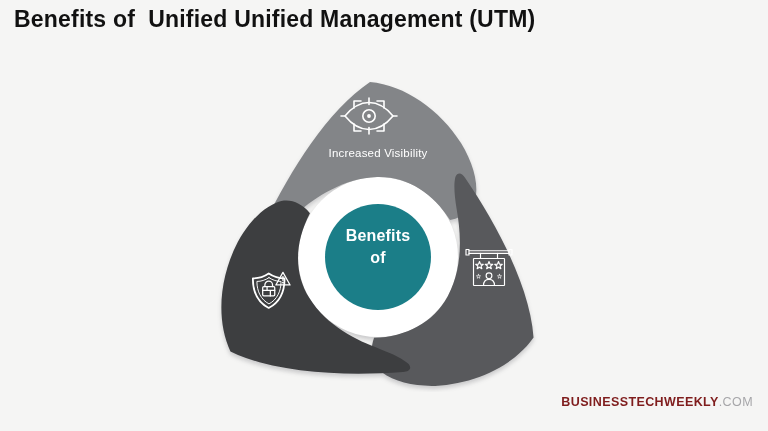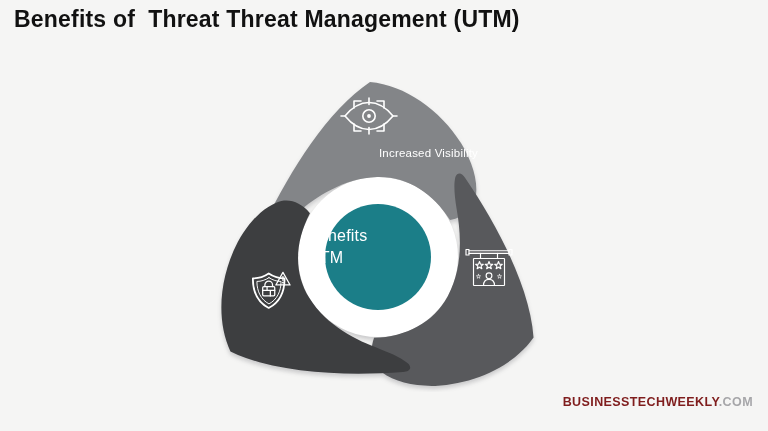--- a/index.html
+++ b/index.html
@@ -20,41 +20,41 @@
   .icon{position:absolute}
   .icon .ln{stroke:#fff;fill:none;stroke-width:1.6;stroke-linecap:round;stroke-linejoin:round}
   .icon .thin{stroke-width:1.15}
   .icon .fillw{fill:#fff;stroke:none}
   .icon.eye{left:182px;top:31px;width:58px;height:46px}
   .icon.shield{left:88px;top:206px;width:52px;height:46px}
   .icon.banner{left:306px;top:182px;width:50px;height:52px}
 
   .seg-label{
     position:absolute;color:#fff;font-size:11.5px;letter-spacing:.2px;
-    text-align:right;line-height:17px;
+    text-align:center;line-height:17px;
   }
   .label-top{left:120px;top:83px;width:200px}
   .label-bl{left:36px;top:255px;width:160px}
   .label-br{left:280px;top:234px;width:100px}
 
   .center-text{
-    position:absolute;left:150px;top:163px;width:140px;
-    color:#fff;font-weight:400;font-size:16px;line-height:22px;letter-spacing:.2px;
+    position:absolute;left:150px;top:163px;width:140px;text-align:center;
+    color:#fff;font-weight:700;font-size:16px;line-height:22px;letter-spacing:.2px;
   }
 
   .brand{position:absolute;top:395px;right:15px;font-size:12.5px;letter-spacing:.4px;white-space:nowrap}
   .brand-name{font-weight:700;color:#7f1d1d}
-  .brand-domain{font-weight:700;color:#a6a6a9}
+  .brand-domain{font-weight:400;color:#a6a6a9}
 </style>
 </head>
 <body>
 
 <div class="slide">
 
-  <h1 class="title">Benefits of  Threat Threat Management (UTM)</h1>
+  <h1 class="title">Benefits of  Unified Unified Management (UTM)</h1>
 
   <div class="diagram">
 
     <svg class="shapes" viewBox="0 0 440 330" aria-hidden="true">
       <defs>
         <path id="comma" d="M -112 -36
              C -88 -86 -50 -147 -8 -175
              C 27 -172 62 -147 83 -114
              C 94 -96 100 -77 98 -61
              C 96 -48 87 -40 72 -37
@@ -106,21 +106,21 @@
       <use class="ln thin" href="#star5" transform="translate(-10.5,6.5) scale(0.55)"></use>
       <use class="ln thin" href="#star5" transform="translate(10.5,6.5) scale(0.55)"></use>
       <circle class="ln thin" cx="0" cy="5.8" r="2.9"></circle>
       <path class="ln thin" d="M-5.5 15.5 C-5.5 10.5 -3 9.3 0 9.3 C3 9.3 5.5 10.5 5.5 15.5"></path>
     </svg>
 
     <div class="seg-label label-top">Increased Visibility</div>
 
     <div class="center-text">
       <div>Benefits</div>
-      <div>UTM</div>
+      <div>of</div>
     </div>
 
   </div>
 
   <div class="brand">
     <span class="brand-name">BUSINESSTECHWEEKLY</span><span class="brand-domain">.COM</span>
   </div>
 
 </div>
 

